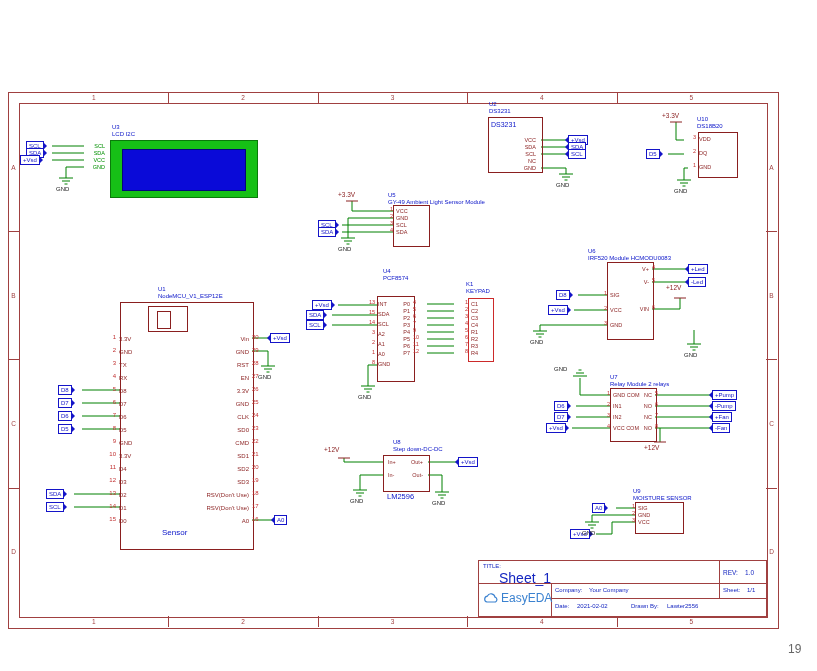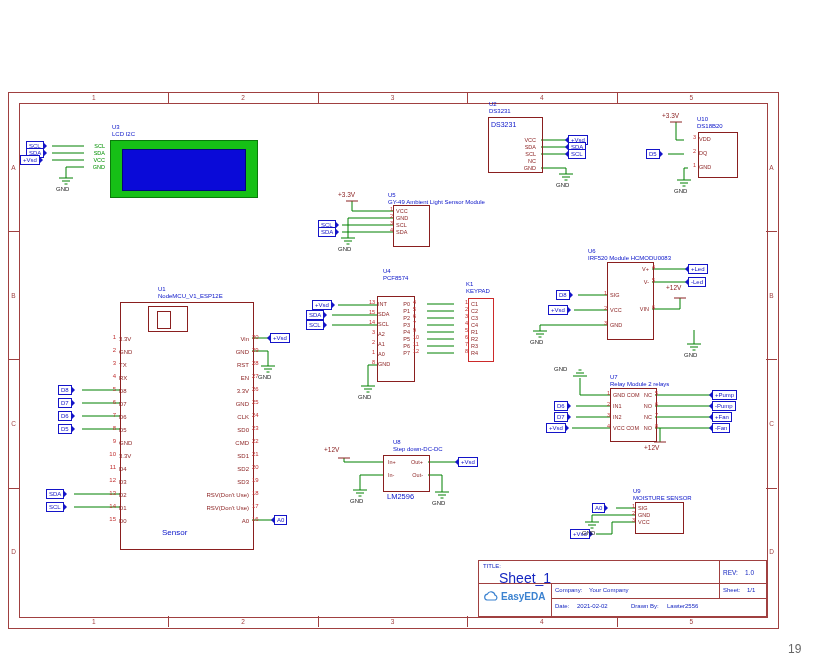--- a/index.html
+++ b/index.html
@@ -47,21 +47,21 @@
   
   .lcd-outer{position:absolute;left:110px;top:140px;width:146px;height:56px;background:#16c016;border:1px solid #0a7a0a;}
   .lcd-screen{position:absolute;left:11px;top:8px;width:122px;height:40px;background:#0a0ad8;border:1px solid #05057a;}
   .antenna{position:absolute;left:148px;top:306px;width:38px;height:24px;border:1px solid #8a1f1f;}
   .antenna-in{position:absolute;left:8px;top:4px;width:12px;height:16px;border:1px solid #8a1f1f;}
   
   .tblock{position:absolute;left:478px;top:560px;width:287px;height:55px;border:1px solid #a04040;}
   .tline{position:absolute;background:#a04040;}
   .tb-text{position:absolute;color:#1526c0;white-space:nowrap;}
   .logo{position:absolute;left:4px;top:30px;display:flex;align-items:center;gap:2px;}
-  .logo span{color:#3b82d0;font-size:10px;font-weight:bold;}
+  .logo span{color:#3b82d0;font-size:12px;font-weight:normal;}
   .slide-num{position:absolute;left:788px;top:642px;font-size:12px;color:#666;}
 </style>
 </head>
 <body>
 
 <div class="stage">
 
 
   <div class="frame-outer"></div>
   <div class="frame-inner"></div>

